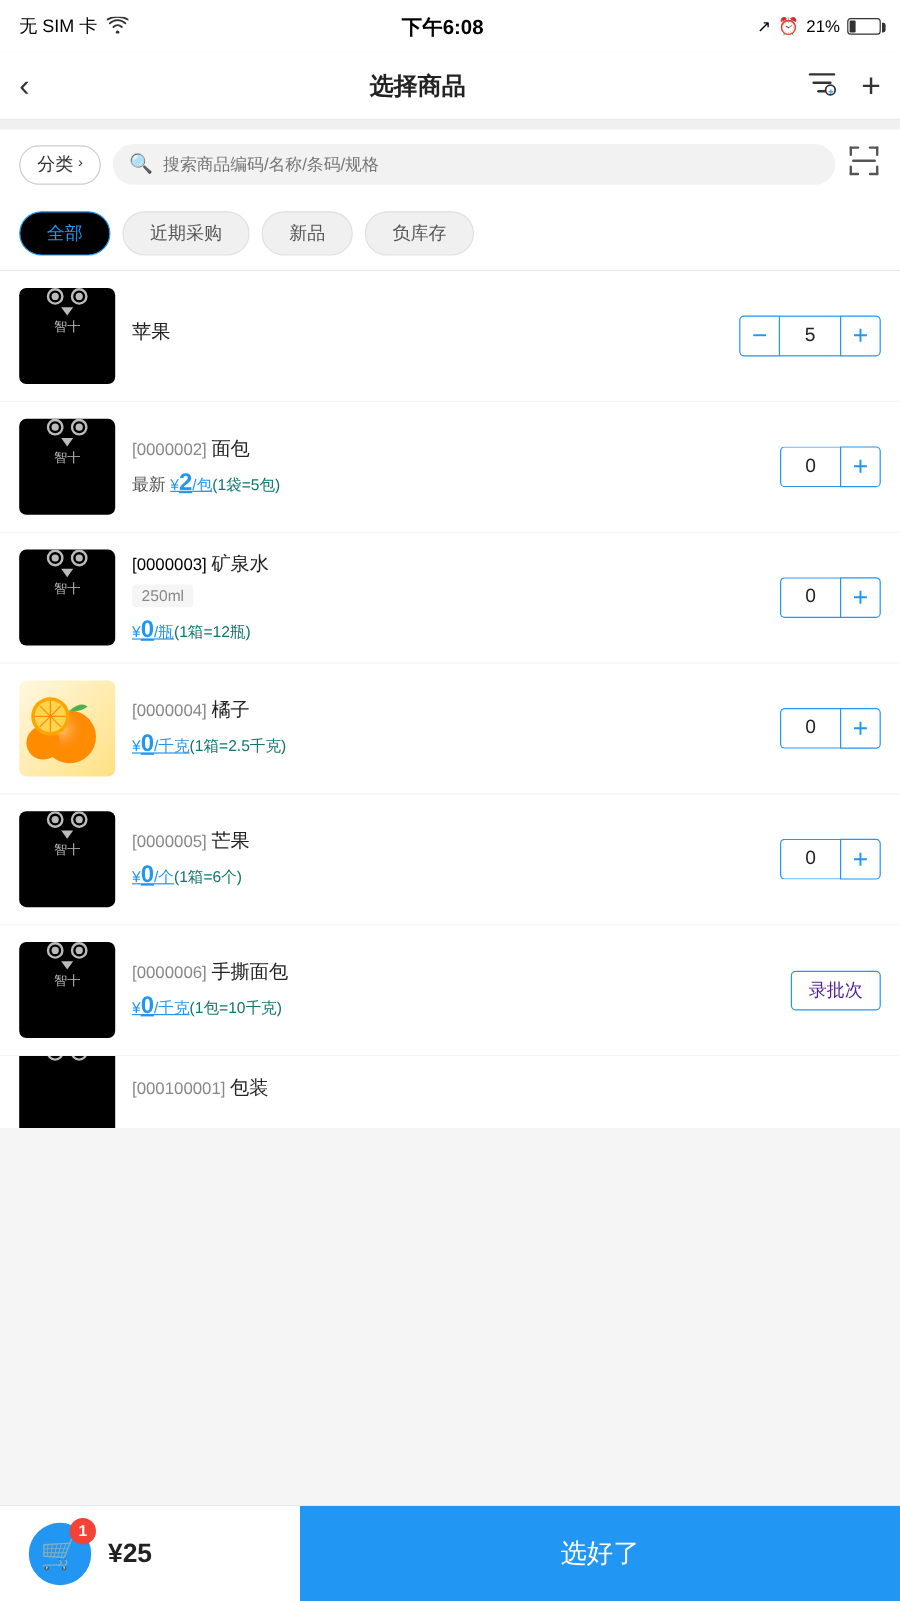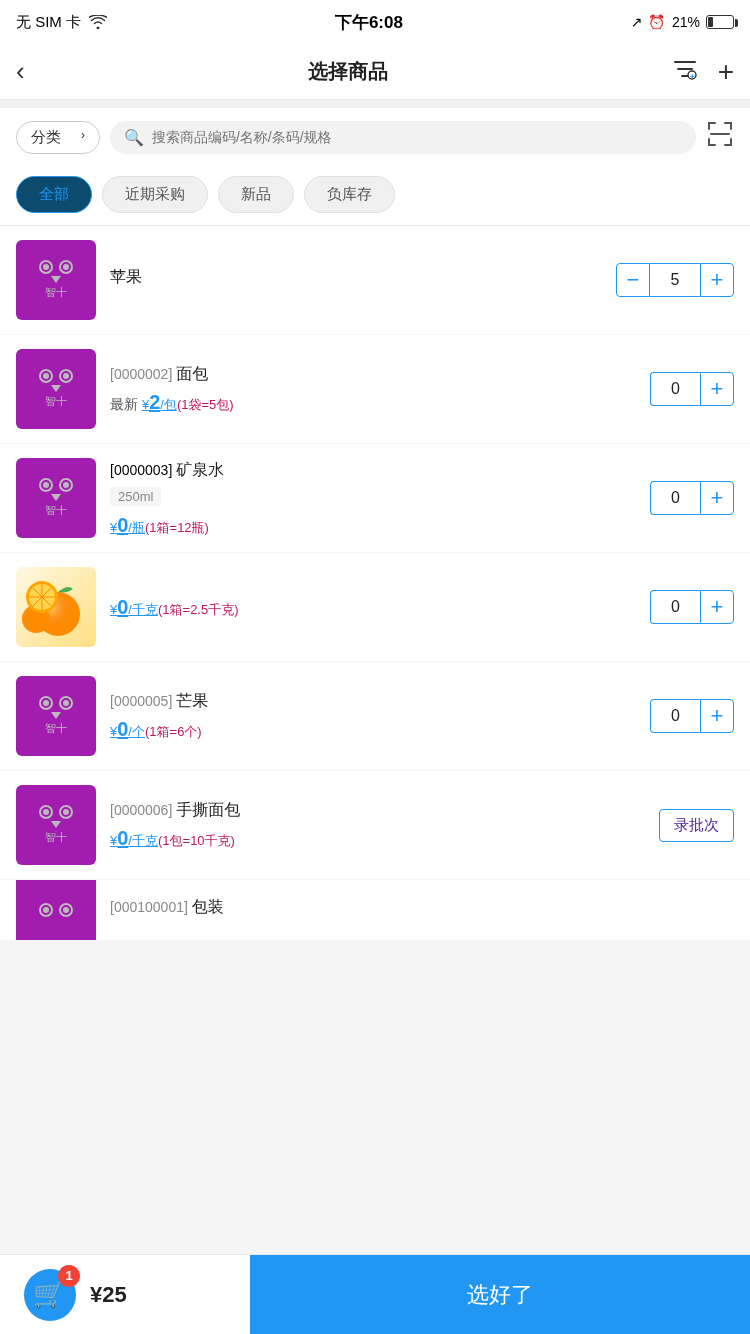--- a/index.html
+++ b/index.html
@@ -58,21 +58,21 @@
     }
     .category-btn {
       border: 1px solid #ccc;
       border-radius: 18px;
       padding: 6px 14px;
       font-size: 15px;
       color: #333;
       background: #fff;
       display: flex;
       align-items: flex-start;
-      gap: 20px;
+      gap: 4px;
       white-space: nowrap;
       cursor: pointer;
     }
     .search-bar {
       flex: 1;
       background: #f2f2f2;
       border-radius: 20px;
       display: flex;
       align-items: center;
       padding: 7px 14px;
@@ -98,21 +98,21 @@
     .tab-btn {
       padding: 8px 22px;
       border-radius: 22px;
       font-size: 15px;
       cursor: pointer;
       border: 1px solid transparent;
     }
     .tab-btn.active {
       border: 1.5px solid #2196F3;
       color: #2196F3;
-      background: #0c4a6e;
+      background: #000000;
       text-align: right;
     }
     .tab-btn.inactive {
       background: #f0f0f0;
       color: #555;
       border: 1px solid #e0e0e0;
     }
 
     .divider-sm { height: 1px; background: #e8e8e8; }
 
@@ -124,23 +124,22 @@
       display: flex;
       align-items: center;
       padding: 14px 16px;
       margin-bottom: 1px;
       gap: 14px;
     }
     .product-image {
       width: 80px;
       height: 80px;
       border-radius: 6px;
-      background: #a21caf;
-      display: flex;
-      align-items: center;
+      background: #000000;
+      display: flex;
       justify-content: center;
       flex-shrink: 0;
       overflow: hidden;
     }
     .product-image .owl-logo {
       display: flex;
       flex-direction: column;
       align-items: center;
       gap: 2px;
     }
@@ -170,21 +169,21 @@
     .owl-text { font-size: 11px; color: #bbb; font-weight: 500; }
 
     .product-info { flex: 1; min-width: 0; }
     .product-name { font-size: 16px; color: #222; font-weight: 500; margin-bottom: 6px; }
     .product-spec { font-size: 13px; color: #888; background: #f5f5f5; display: inline-block; padding: 2px 8px; border-radius: 3px; margin-bottom: 4px; }
     .product-price { font-size: 14px; color: #555; }
     .price-label { color: #555; }
     .price-prefix { font-size: 13px; color: #2196F3; text-decoration: underline; }
     .price-amount { font-size: 20px; color: #2196F3; font-weight: 600; text-decoration: underline; }
     .price-unit { font-size: 13px; color: #2196F3; text-decoration: underline; }
-    .price-extra { font-size: 13px; color: #be185d; }
+    .price-extra { font-size: 13px; color: #0f766e; }
 
     
     .qty-control {
       display: flex;
       align-items: center;
       gap: 0;
       flex-shrink: 0;
     }
     .qty-btn {
       width: 34px;
@@ -479,20 +478,23 @@
         <path d="M40 23 Q50 15 55 20 Q48 25 40 23Z" fill="#4CAF50"></path>
         <defs>
           <radialGradient id="og" cx="35%" cy="35%">
             <stop offset="0%" stop-color="#FFE0A0"></stop>
             <stop offset="100%" stop-color="#FF6600" stop-opacity="0"></stop>
           </radialGradient>
         </defs>
       </svg>
     </div>
     <div class="product-info">
+      <div class="product-name">
+        <span style="color:#888; font-size:14px;">[0000004] </span>橘子
+      </div>
       <div class="product-price">
         <span class="price-prefix">¥</span><span class="price-amount">0</span><span class="price-unit">/千克</span><span class="price-extra">(1箱=2.5千克)</span>
       </div>
     </div>
     <div class="qty-control">
       <input class="qty-input" type="text" value="0" style="border-left: 1.5px solid rgb(33, 150, 243); border-radius: 4px 0px 0px 4px;">
       <button class="qty-btn plus">+</button>
     </div>
   </div>
 

